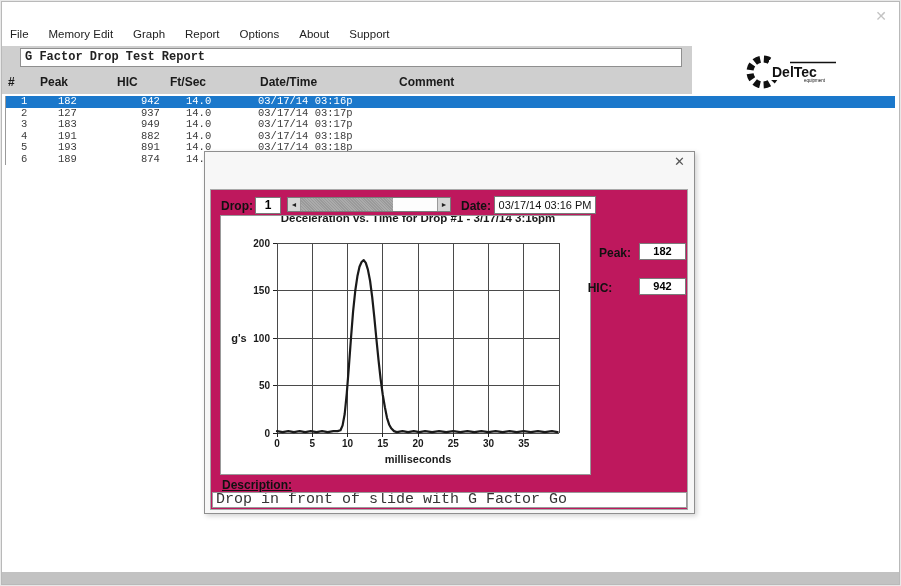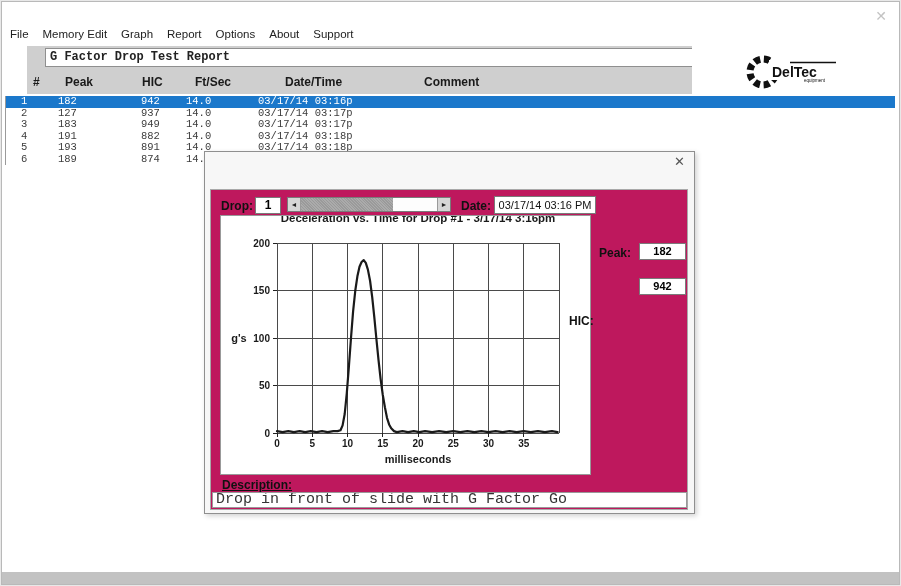--- a/index.html
+++ b/index.html
@@ -1,22 +1,22 @@
 <!DOCTYPE html>
 <html style="--sel: #1b78cb;"><head>
 <meta charset="utf-8">
 <style>
   html,body{margin:0;padding:0;background:#e8e8e8;}
   *{box-sizing:border-box;}
   .win{position:relative;width:899px;height:584px;margin:1px;background:#ffffff;
        border:1px solid #b9b9b9;font-family:"Liberation Sans",sans-serif;overflow:hidden;}
   .win-close{position:absolute;top:6px;right:12px;font-size:14px;color:#c3c3c3;cursor:default;}
-  .menubar{position:absolute;top:26px;left:8px;display:flex;gap:14px;font-size:11.5px;color:#222;}
+  .menubar{position:absolute;top:26px;left:8px;display:flex;gap:20px;font-size:11.5px;color:#222;}
   .menubar span{white-space:nowrap;}
-  .band{position:absolute;left:0;top:44px;width:831px;height:48px;background:#cfcfcf;margin-left:25px;}
+  .band{position:absolute;left:0;top:44px;width:831px;height:48px;background:#cfcfcf;}
   .report-title-field{position:absolute;left:18px;top:2px;width:662px;height:19px;background:#fff;
        border:1px solid #8f8f8f;font-family:"Liberation Mono",monospace;font-weight:600;
        font-size:12px;line-height:17px;padding-left:4px;color:#222;white-space:nowrap;overflow:hidden;}
   .thead{position:absolute;left:0;top:24px;width:100%;height:24px;display:grid;
        grid-template-columns:36px 76px 54px 82px 144px 1fr;align-items:center;
        font-size:12px;font-weight:bold;color:#1a1a1a;}
   .h-num{padding-left:6px}.h-peak{padding-left:2px}.h-hic{padding-left:3px}
   .h-ftsec{padding-left:2px}.h-datetime{padding-left:10px}.h-comment{padding-left:5px}
   .logo-box{position:absolute;left:690px;top:44px;width:203px;height:52px;background:#ffffff;
        display:flex;align-items:center;justify-content:center;}
@@ -49,21 +49,21 @@
   .sb-thumb{position:absolute;left:0;top:0;height:100%;width:92px;
        background:repeating-linear-gradient(45deg,#ababab 0 1px,#9a9a9a 1px 2px);}
   .date-lbl{left:250px;top:9px;}
   .date-box{position:absolute;left:283px;top:6px;width:102px;height:18px;background:#fff;
        border:1px solid #7a7a7a;font-size:11px;font-weight:normal;text-align:center;line-height:16px;color:#111;}
   .chart-box{position:absolute;left:9px;top:25px;width:371px;height:260px;background:#fff;
        border:1px solid #999;overflow:hidden;}
   .peak-lbl{left:358px;top:56px;width:62px;text-align:right;}
   .peak-box{position:absolute;left:428px;top:53px;width:47px;height:17px;background:#fff;
        border:1px solid #7a7a7a;font-size:11px;font-weight:bold;text-align:center;line-height:15px;}
-  .hic-lbl{left:358px;top:91px;width:62px;text-align:left;margin-top:33px;}
+  .hic-lbl{left:358px;top:91px;width:62px;text-align:center;}
   .hic-box{position:absolute;left:428px;top:88px;width:47px;height:17px;background:#fff;
        border:1px solid #7a7a7a;font-size:11px;font-weight:bold;text-align:center;line-height:15px;}
   .desc-lbl{position:absolute;left:11px;top:288px;font-size:12px;font-weight:bold;
        text-decoration:underline;color:#111;}
   .desc-field{position:absolute;left:1px;top:302px;width:475px;height:16px;background:#fff;
        border:1px solid #999;font-family:"Liberation Mono",monospace;font-size:15px;
        line-height:14px;padding-left:3px;color:#333;white-space:nowrap;overflow:hidden;}
 </style>
 </head>
 <body>

